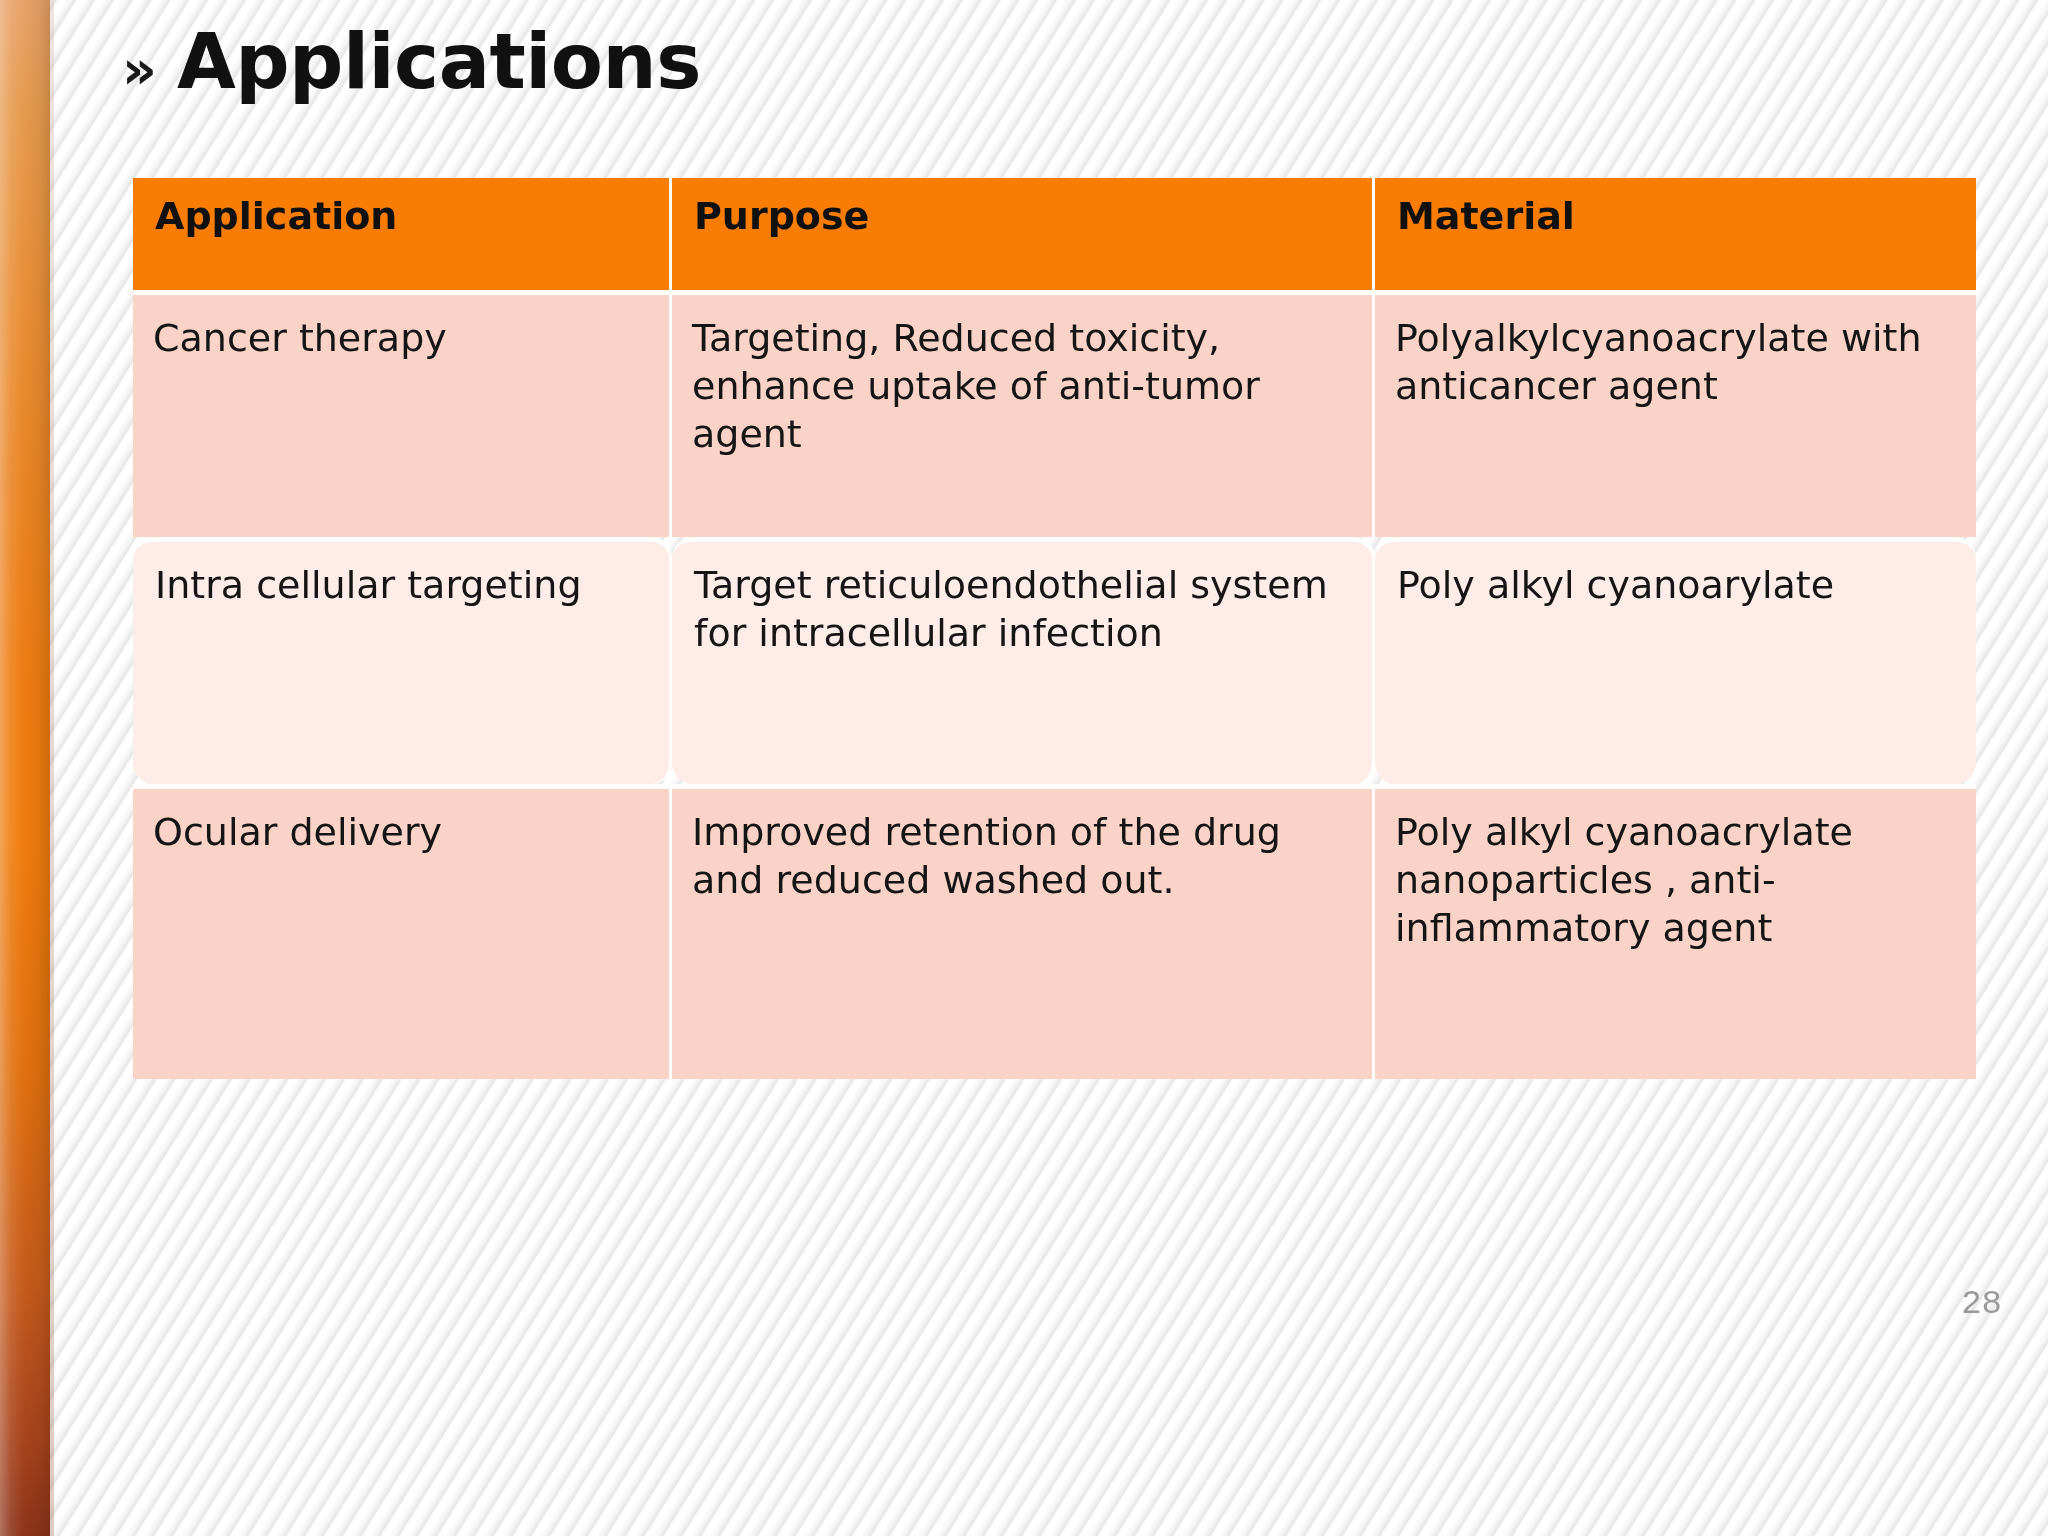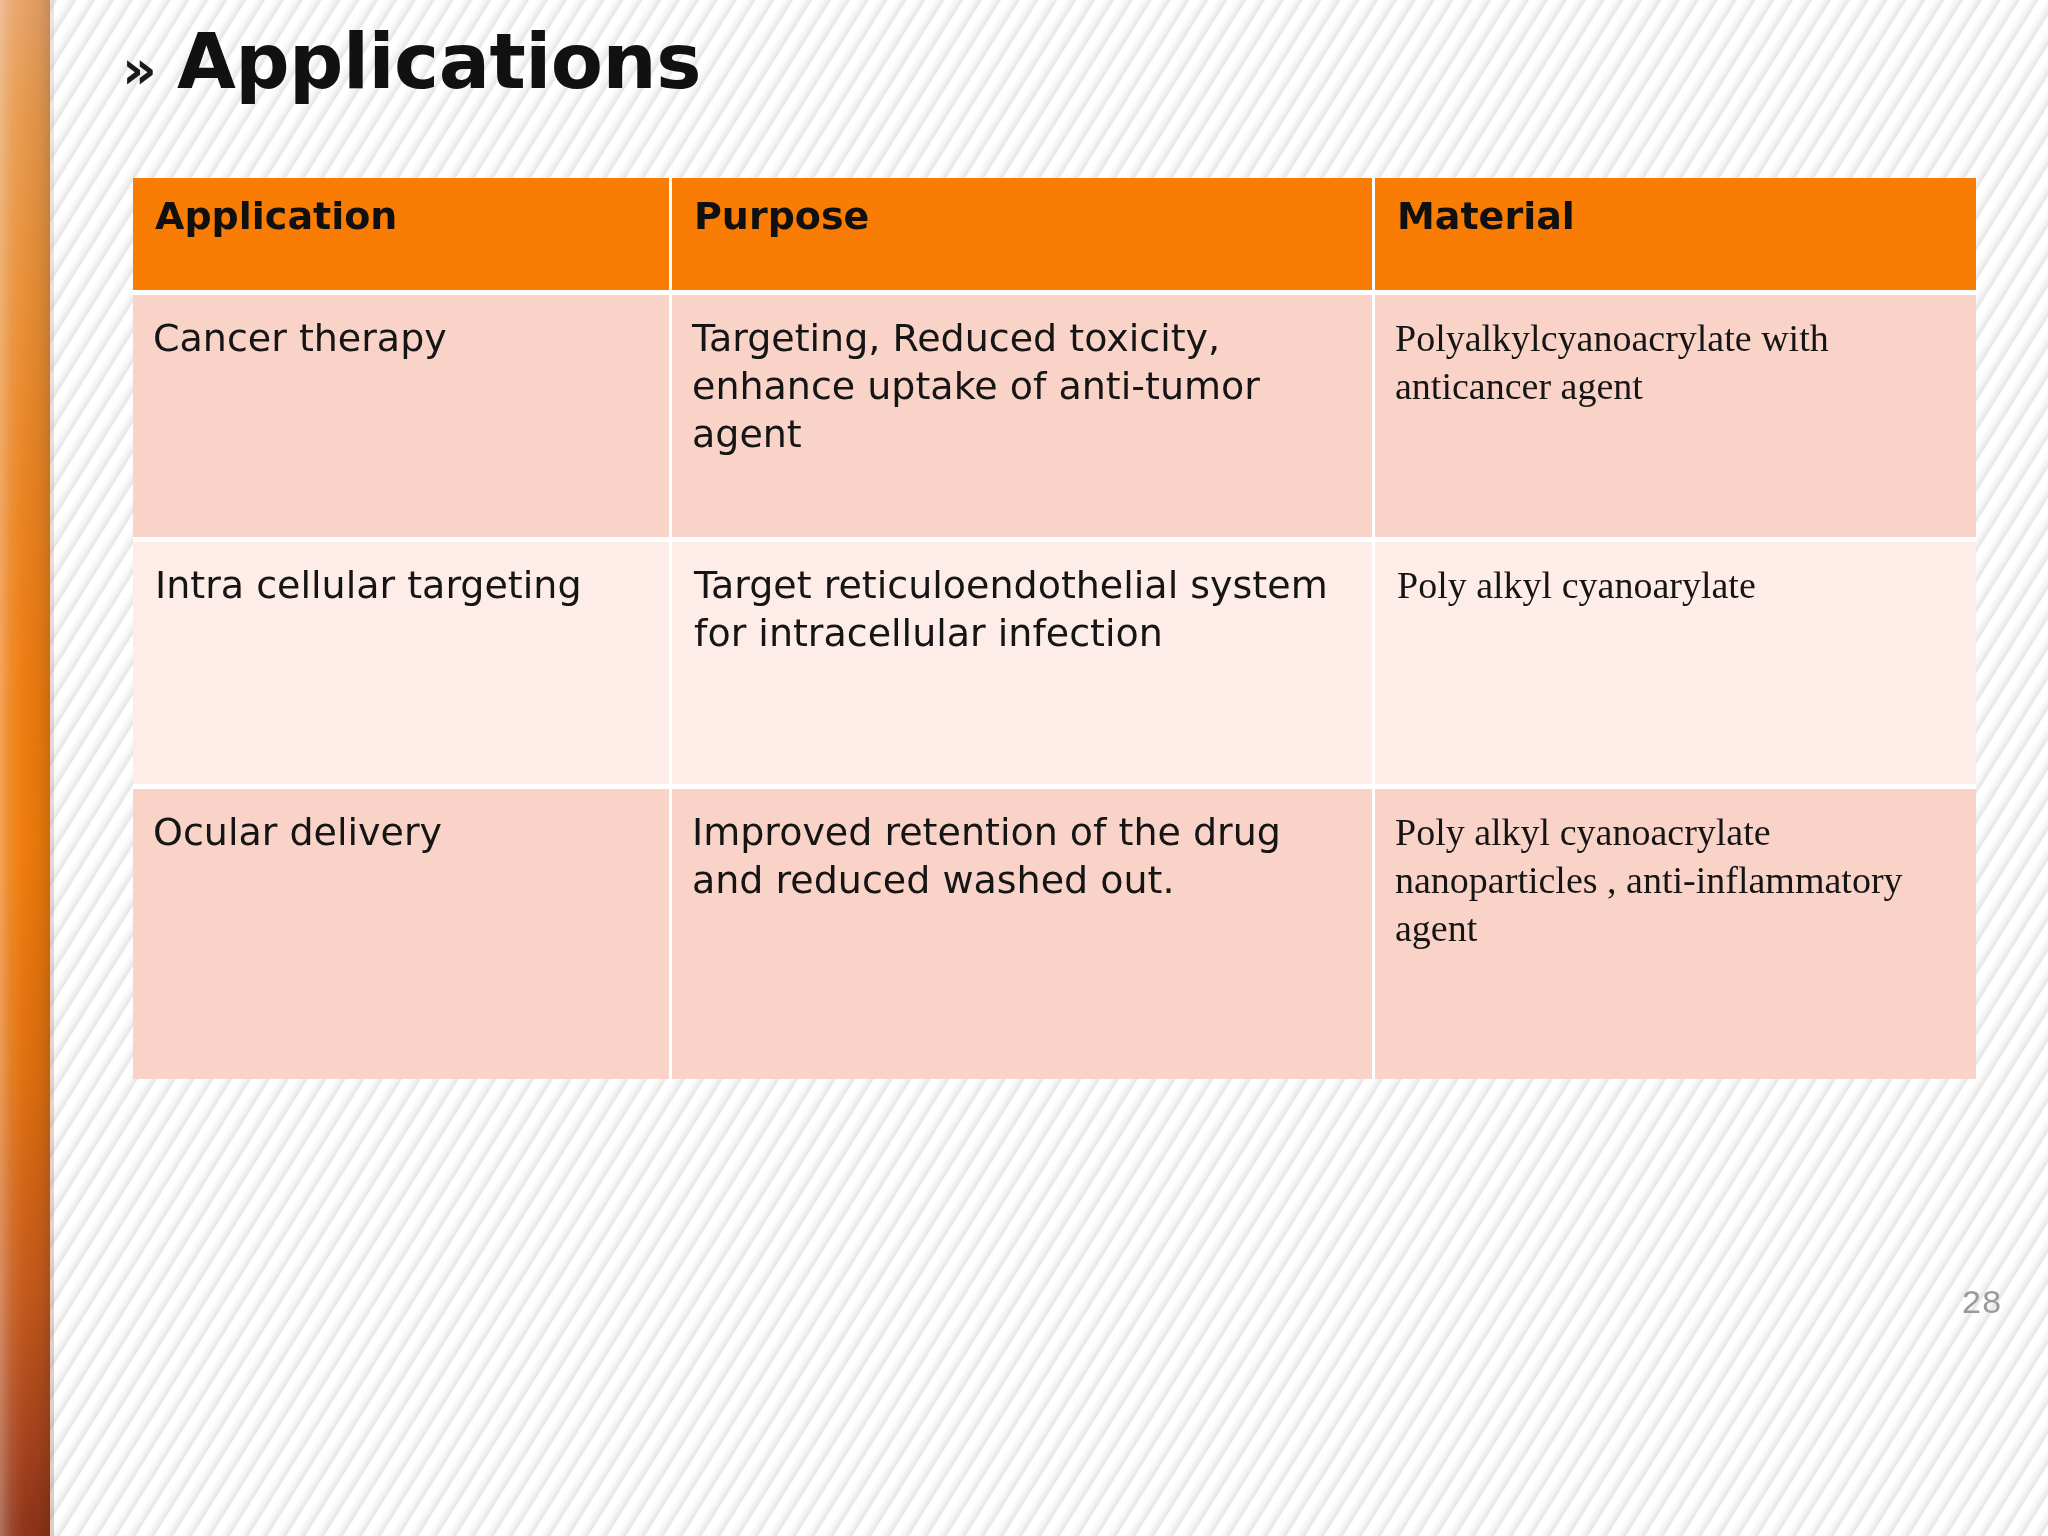--- a/index.html
+++ b/index.html
@@ -132,28 +132,28 @@
   tbody td {
     font-size: 38px;
     color: #151515;
     text-align: left;
     vertical-align: top;
     padding: 20px 22px 26px 22px;
     line-height: 1.26;
     border-right: 3px solid #ffffff;
     border-top: 5px solid #ffffff;
   }
-  tbody td:last-child { border-right: none; font-family: Liberation Serif, serif; }
+  tbody td:last-child { border-right: none; }
 
   tbody tr.band-dark td { background-color: #fad3c8; padding-left: 20px; }
   tbody tr.band-light td { background-color: #fdece8; }
 
   
   tbody tr.r0 td { height: 196px; }
-  tbody tr.r1 td { height: 196px; }
+  tbody tr.r1 td { height: 196px; border-radius: 21px; }
   tbody tr.r2 td { height: 148px; }
   tbody tr.r3 td { height: 196px; }
   tbody tr.r4 td { height: 244px; }
 
   
   .page-number {
     position: absolute;
     right: 46px;
     top: 1285px;
     font-size: 34px;

